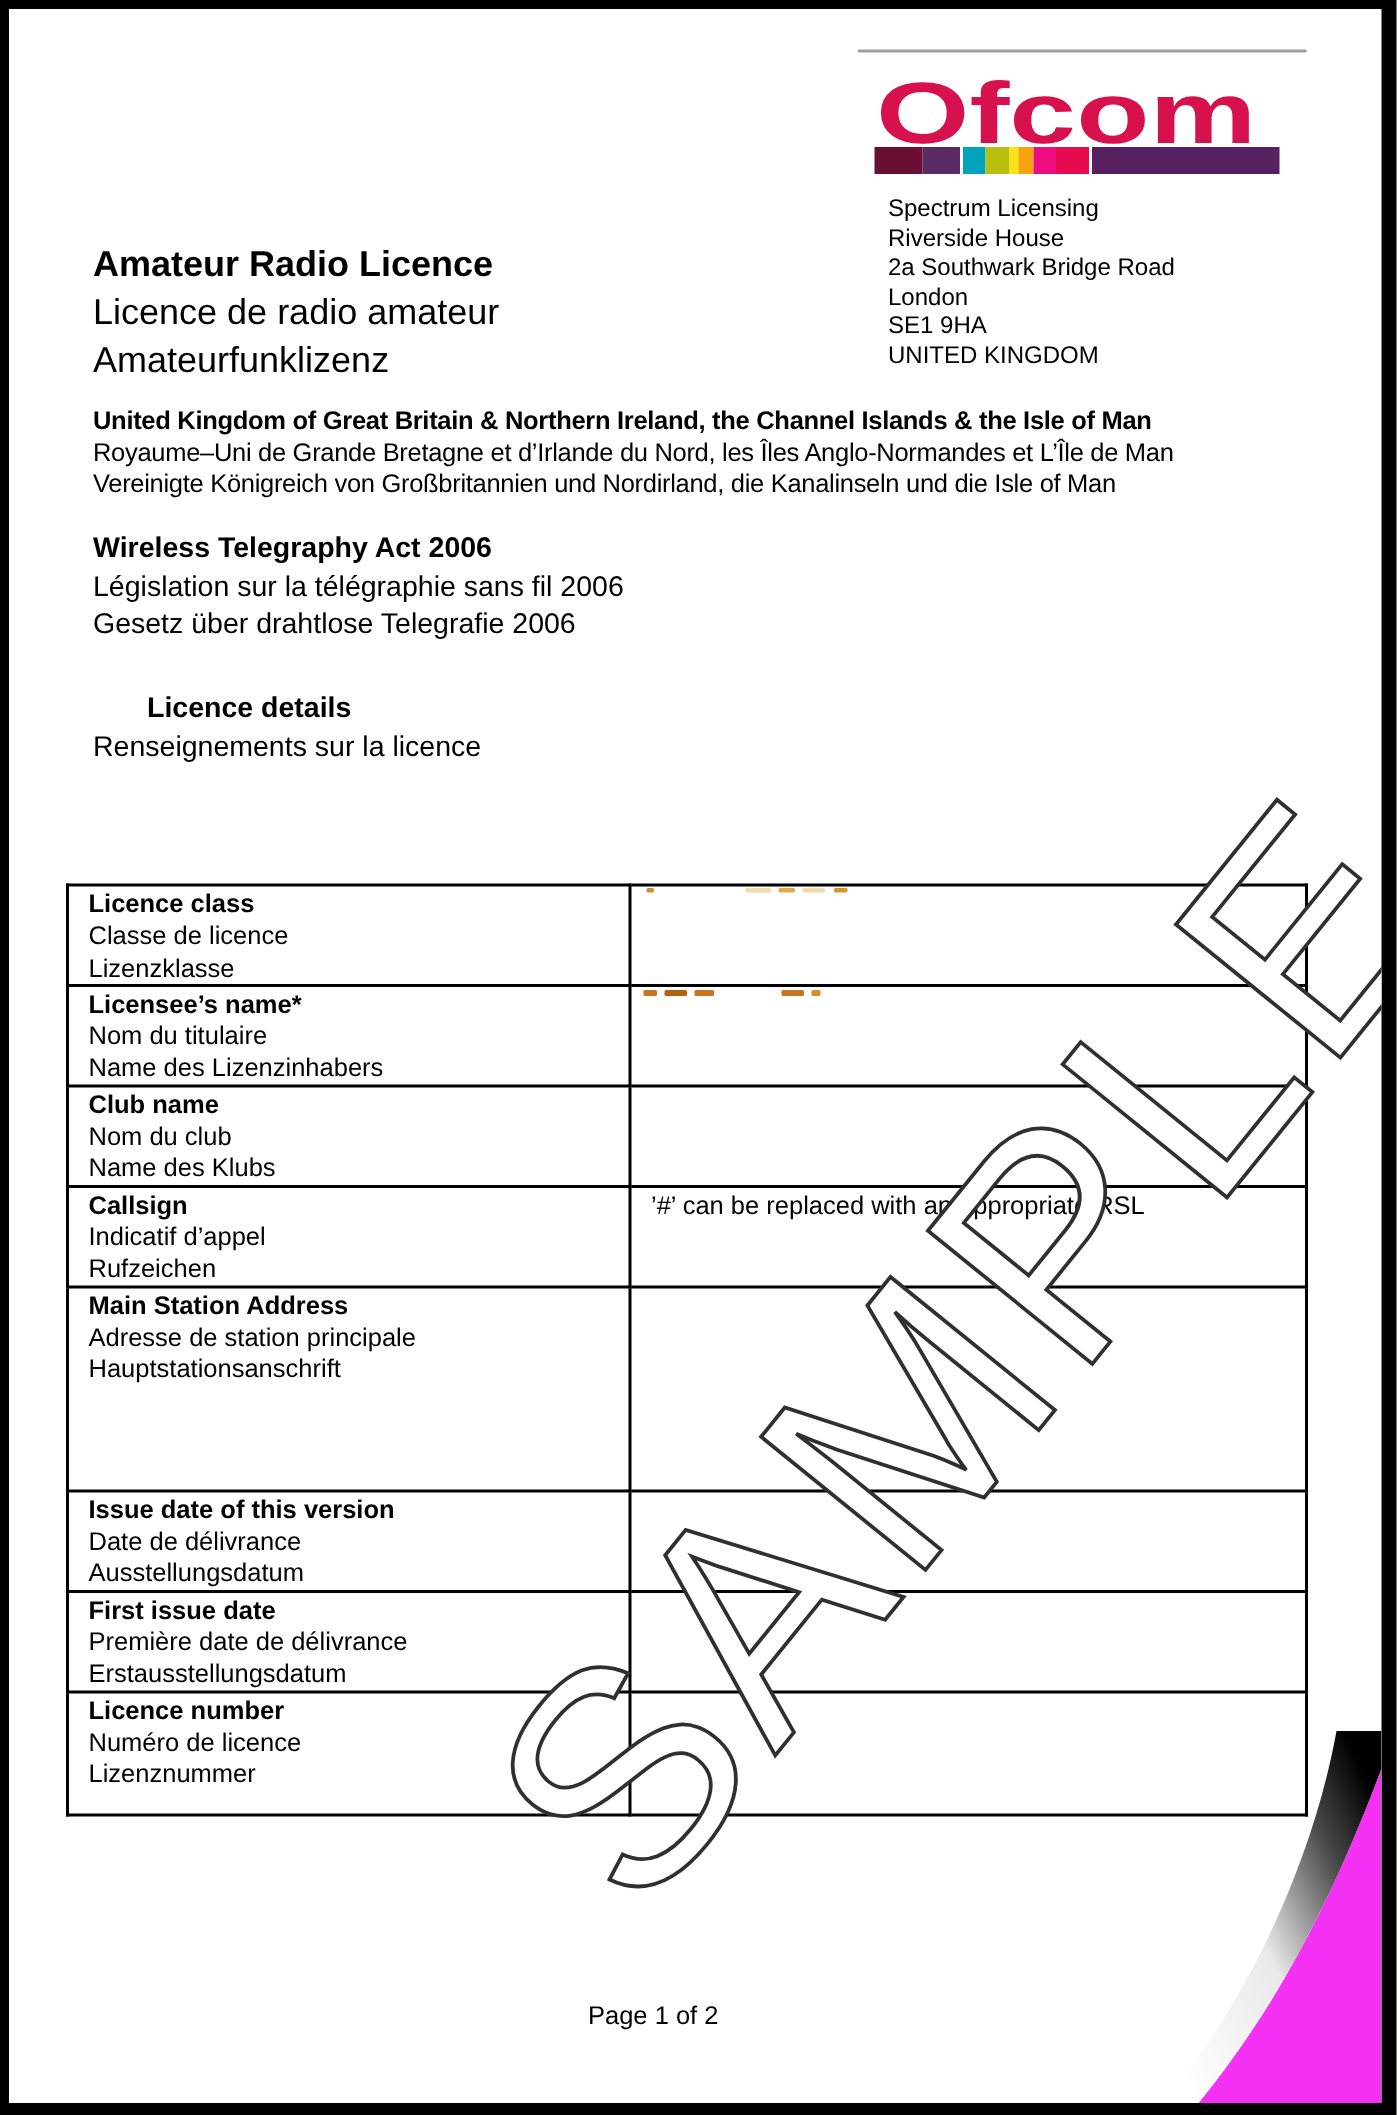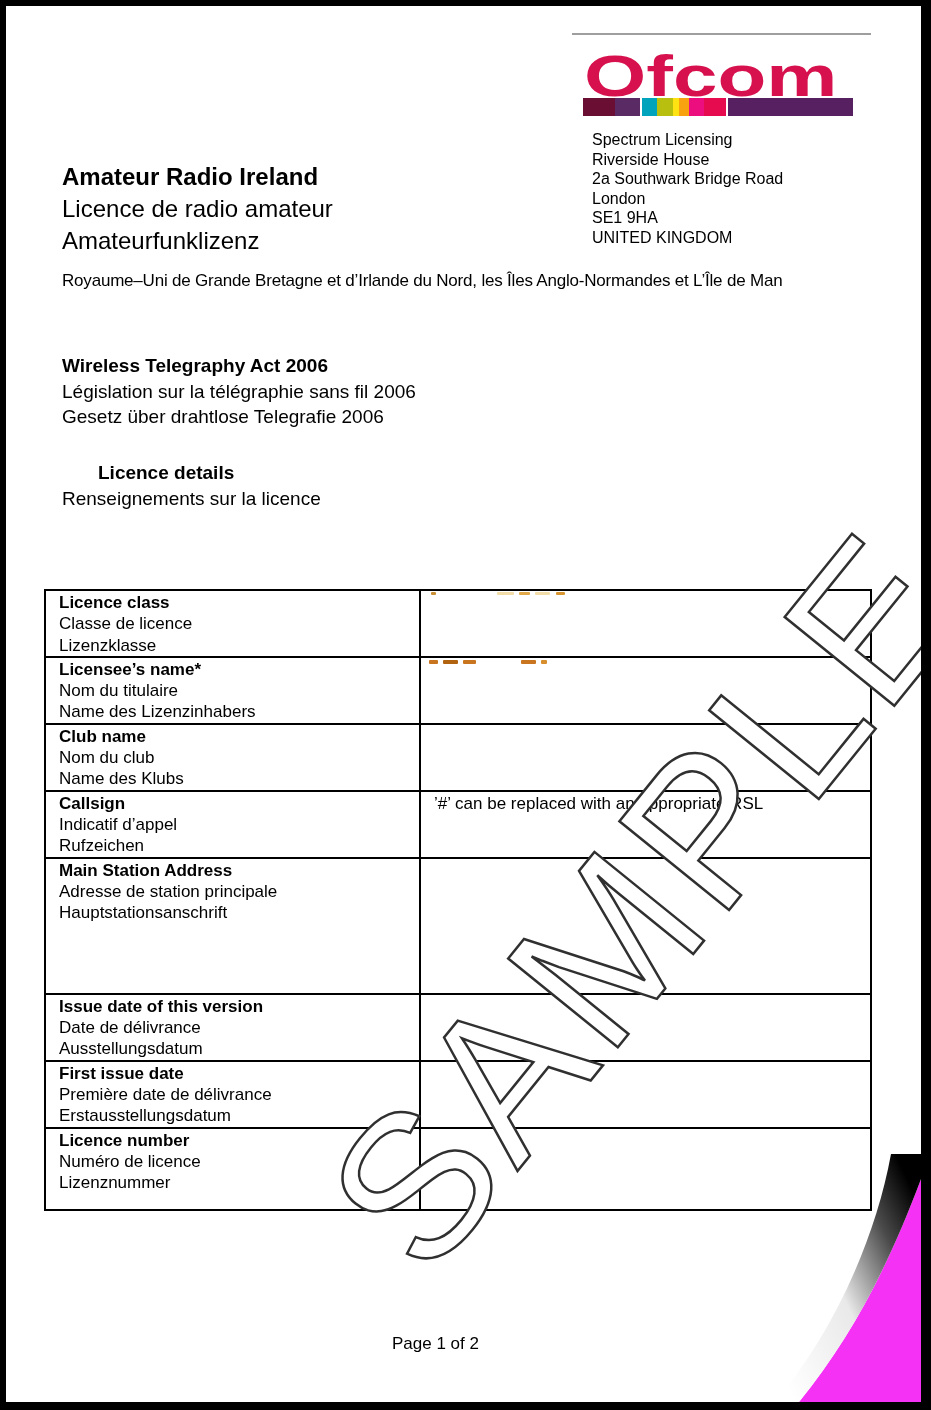--- a/index.html
+++ b/index.html
@@ -93,27 +93,29 @@
   <div class="address">
     <div>Spectrum Licensing</div>
     <div>Riverside House</div>
     <div>2a Southwark Bridge Road</div>
     <div>London</div>
     <div>SE1 9HA</div>
     <div>UNITED KINGDOM</div>
   </div>
 
   <div class="doc-title">
-    <div class="b">Amateur Radio Ireland</div>
+    <div class="b">Amateur Radio Licence</div>
     <div>Licence de radio amateur</div>
     <div>Amateurfunklizenz</div>
   </div>
 
   <div class="jurisdiction">
+    <div class="b">United Kingdom of Great Britain &amp; Northern Ireland, the Channel Islands &amp; the Isle of Man</div>
     <div>Royaume–Uni de Grande Bretagne et d’Irlande du Nord, les Îles Anglo-Normandes et L’Île de Man</div>
+    <div>Vereinigte Königreich von Großbritannien und Nordirland, die Kanalinseln und die Isle of Man</div>
   </div>
 
   <div class="act">
     <div class="b">Wireless Telegraphy Act 2006</div>
     <div>Législation sur la télégraphie sans fil 2006</div>
     <div>Gesetz über drahtlose Telegrafie 2006</div>
   </div>
 
   <div class="details-heading">
     <div class="b">Licence details</div>

